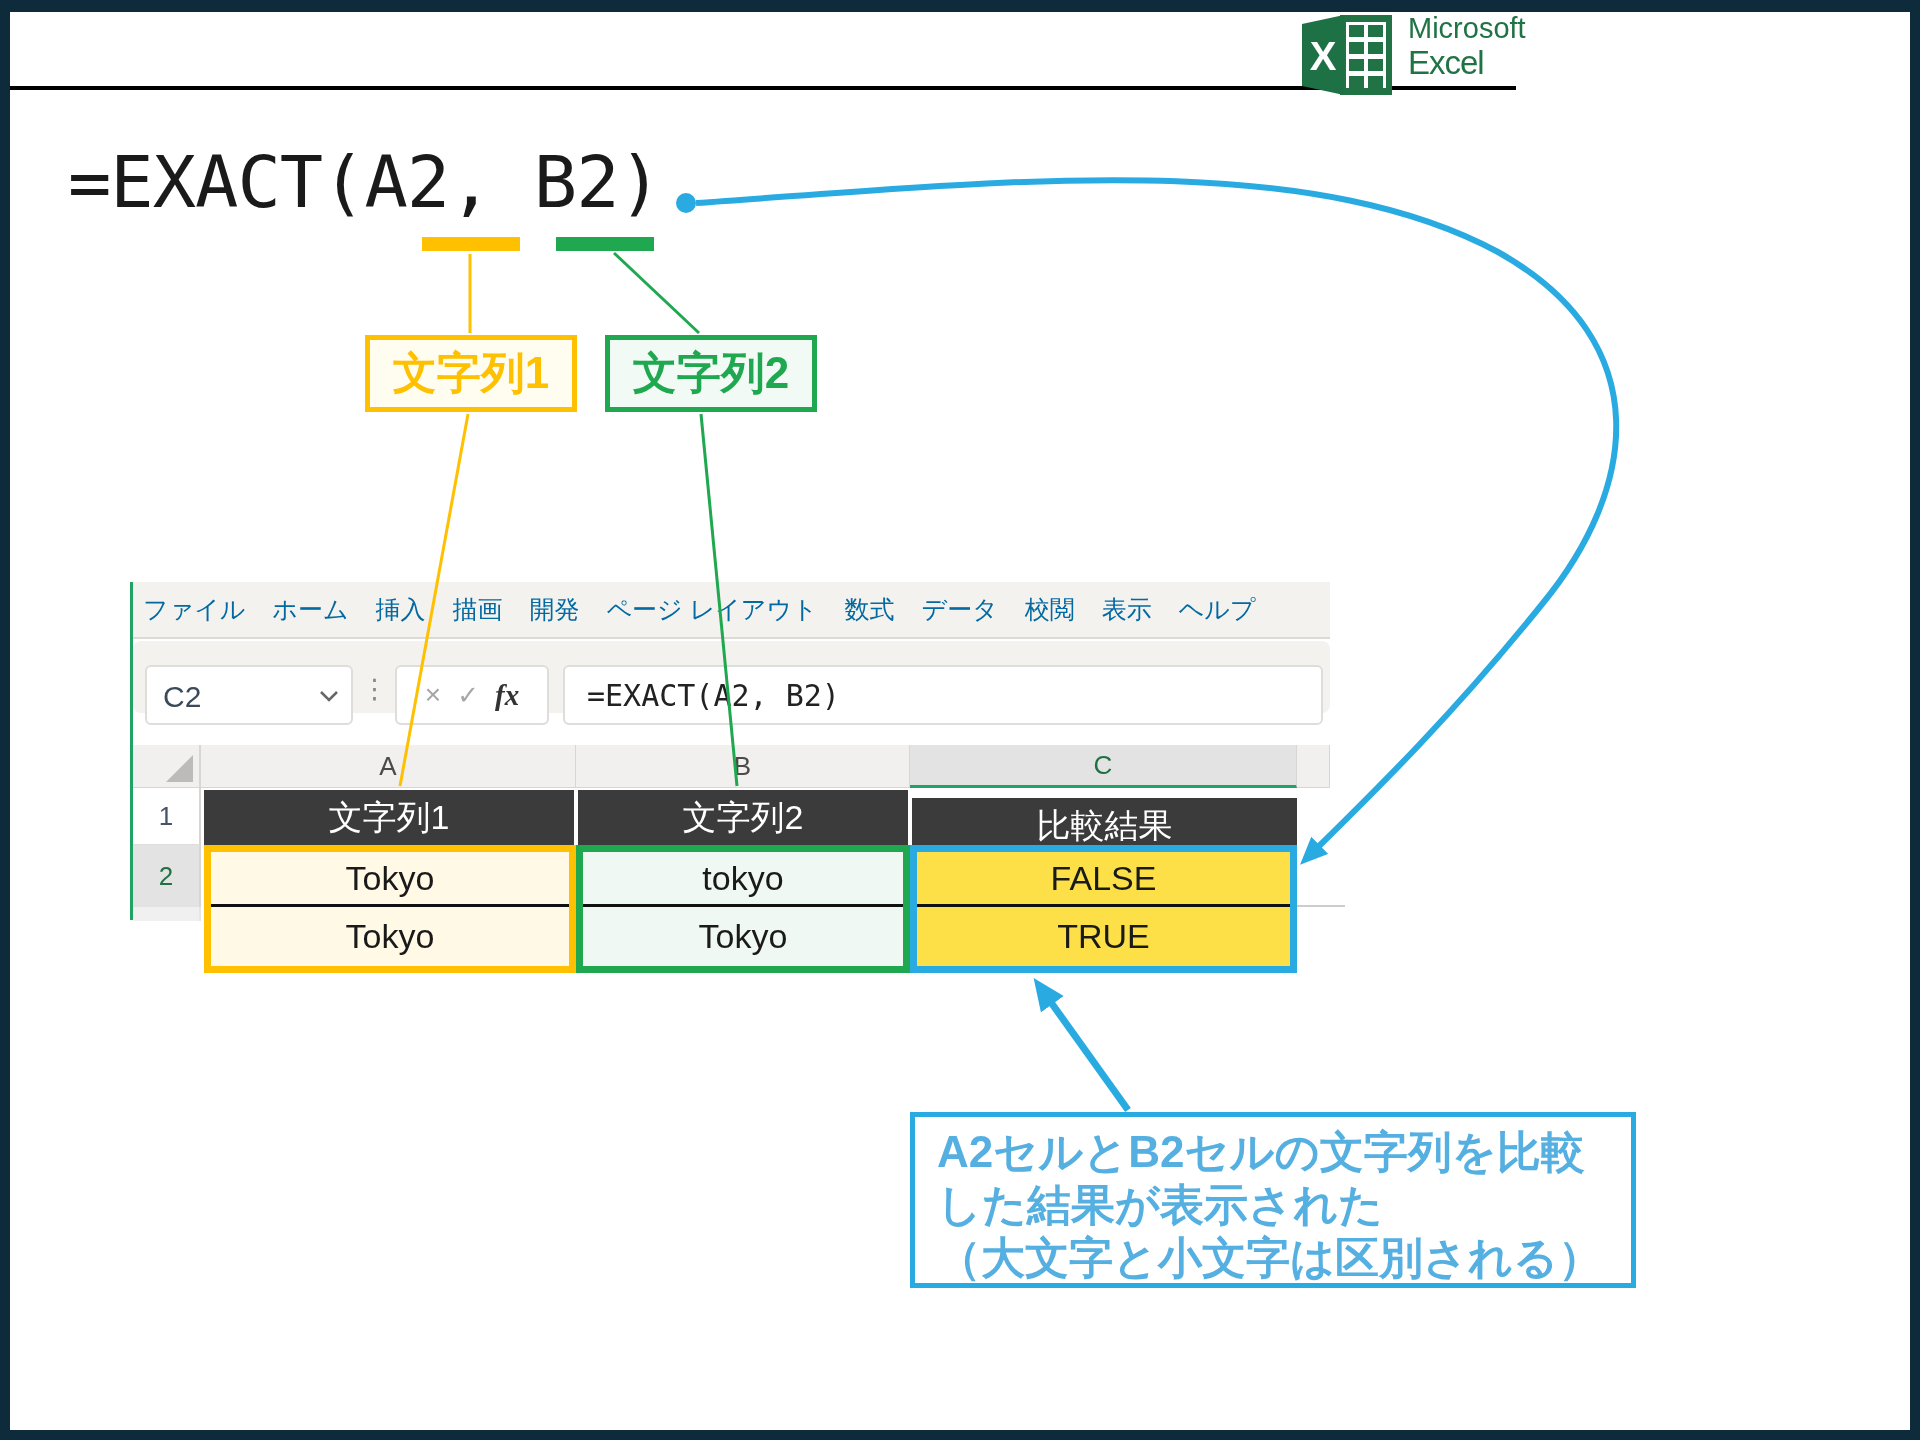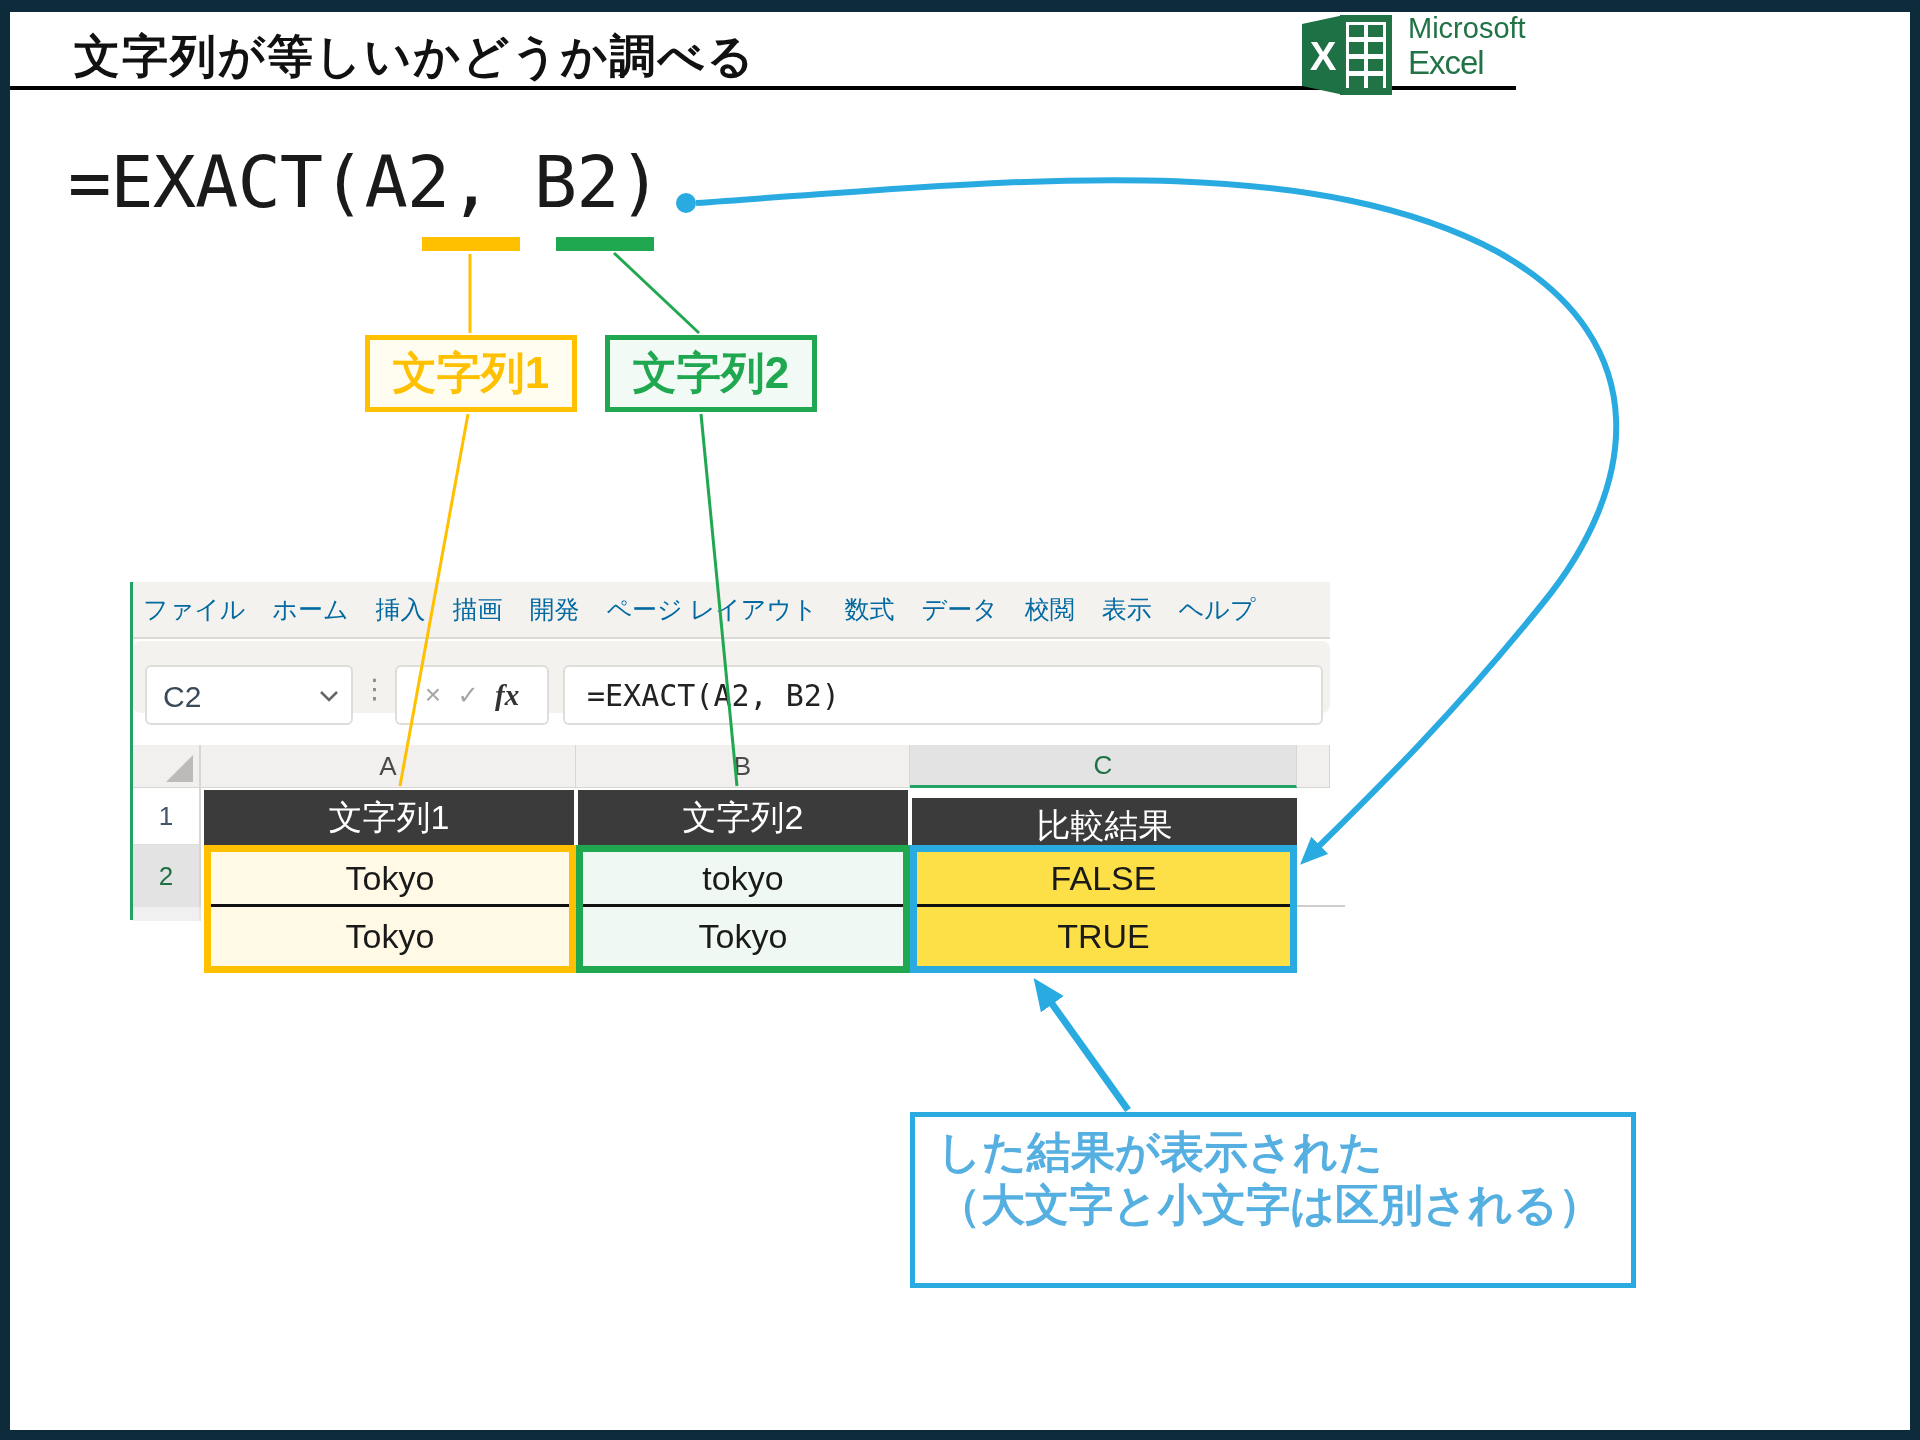--- a/index.html
+++ b/index.html
@@ -89,21 +89,20 @@
   .callout{position:absolute;left:910px;top:1112px;width:726px;height:176px;box-sizing:border-box;
            border:5px solid #29ABE2;background:#fff;padding:8px 0 0 22px;z-index:30;}
   .callout div{font-size:44px;font-weight:bold;color:#55AFE1;line-height:53px;white-space:nowrap;}
 </style>
 </head>
 <body>
 
 <div class="page">
   <div class="frame"></div>
 
-  <div class="page-title">文字列が等しいかどうか調べる</div>
   <div class="title-rule"></div>
 
   <div class="logo">
     <svg class="logo-icon" width="96" height="86" viewBox="0 0 96 86">
       <rect x="38" y="3" width="52" height="80" fill="#217346"></rect>
       <rect x="44" y="10" width="40" height="66" fill="#ffffff"></rect>
       <rect x="47" y="13" width="15" height="12" fill="#217346"></rect>
         <rect x="66" y="13" width="15" height="12" fill="#217346"></rect>
       <rect x="47" y="30" width="15" height="12" fill="#217346"></rect>
         <rect x="66" y="30" width="15" height="12" fill="#217346"></rect>
@@ -193,20 +192,21 @@
     </div>
     <div class="grp grpC">
       <div class="cell-top">FALSE</div>
       <div class="cell-div"></div>
       <div class="cell-bot">TRUE</div>
     </div>
     <div class="gridline-right"></div>
   </div>
 
   <div class="callout">
+    <div>A2セルとB2セルの文字列を比較</div>
     <div>した結果が表示された</div>
     <div>（大文字と小文字は区別される）</div>
   </div>
 
   <svg class="overlay" viewBox="0 0 1920 1440">
     <defs>
       <marker id="ah" markerWidth="5" markerHeight="5" refX="1.8" refY="2" orient="auto" markerUnits="strokeWidth">
         <path d="M0,0 L4.6,2 L0,4 z" fill="#29ABE2"></path>
       </marker>
     </defs>

